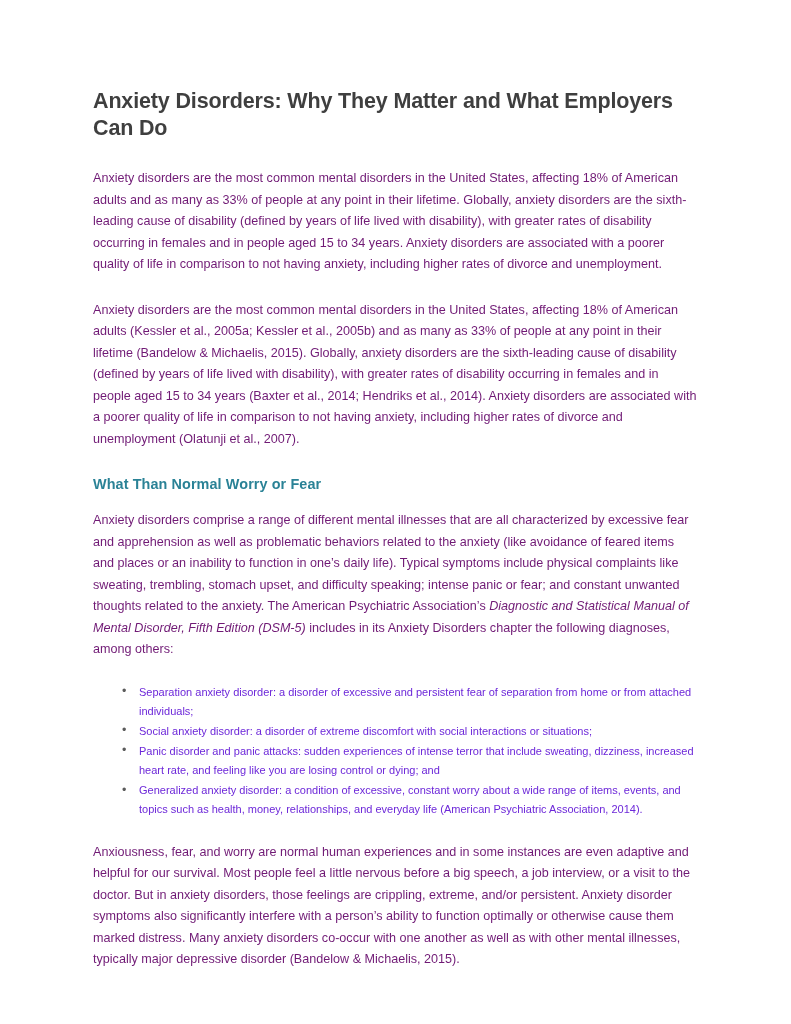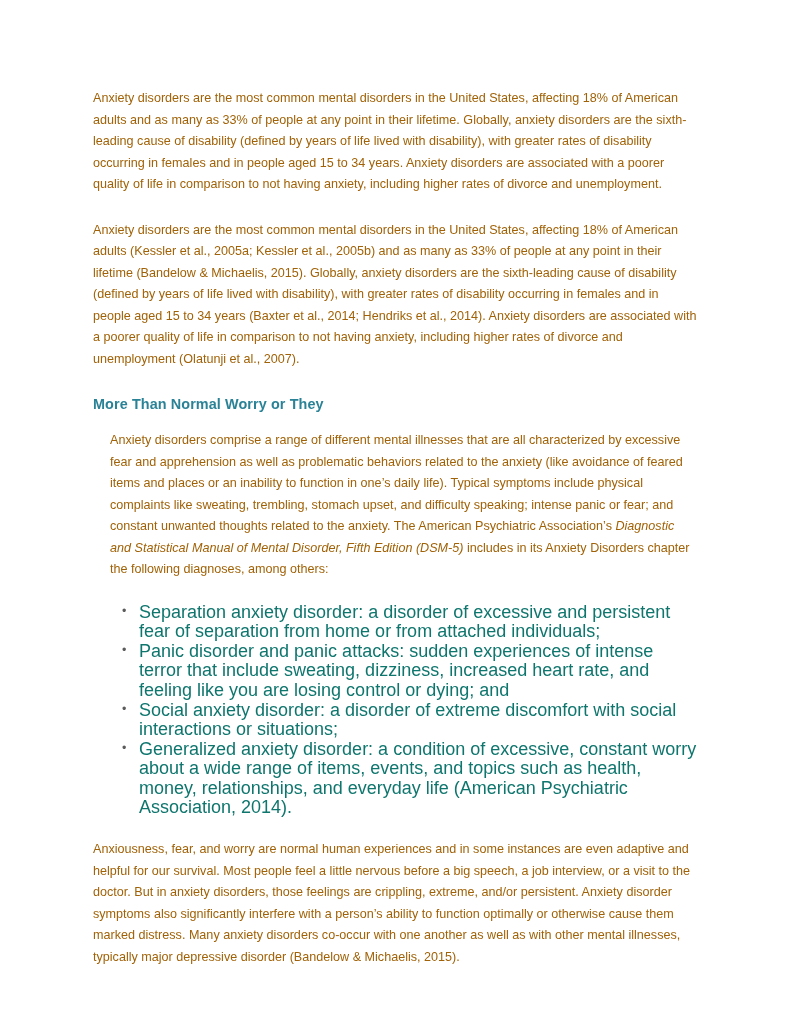--- a/index.html
+++ b/index.html
@@ -34,48 +34,47 @@
     line-height: 27px;
     font-weight: bold;
     color: #3f3f3f;
     letter-spacing: -0.15px;
     margin: 0 0 26px 0;
     font-family: "Liberation Sans", sans-serif;
   }
   .para {
     font-size: 12.6px;
     line-height: 21.5px;
-    color: #a16207;
+    color: #701a75;
     margin: 0 0 24px 0;
     text-align: left;
     font-family: "Liberation Sans", sans-serif;
   }
   .para.tight {
     margin-bottom: 22px;
-    margin-left: 17px;
   }
   .section-heading {
     font-size: 14.4px;
     line-height: 20px;
     font-weight: bold;
     color: #2a8296;
     margin: 12px 0 16px 0;
     letter-spacing: 0.1px;
     font-family: "Liberation Sans", sans-serif;
   }
   .bullet-list {
     list-style: none;
     margin: 0 0 22px 0;
     padding: 0;
   }
   .bullet-list li {
     position: relative;
-    font-size: 18px;
+    font-size: 11px;
     line-height: 19.4px;
-    color: #0f766e;
+    color: #6d28d9;
     padding-left: 46px;
     margin: 0 0 0.5px 0;
     font-family: "Liberation Sans", sans-serif;
   }
   .bullet-list li::before {
     content: "\2022";
     position: absolute;
     left: 29px;
     top: -0.5px;
     color: #5b5b5b;
@@ -88,38 +87,39 @@
   em, .italic {
     font-style: italic;
   }
 </style>
 </head>
 <body>
 
 <div class="page">
   <div class="content">
 
+    <h1 class="doc-title">Anxiety Disorders: Why They Matter and What Employers Can Do</h1>
 
     <p class="para">Anxiety disorders are the most common mental disorders in the United States, affecting 18% of American adults and as many as 33% of people at any point in their lifetime. Globally, anxiety disorders are the sixth-leading cause of disability (defined by years of life lived with disability), with greater rates of disability occurring in females and in people aged 15 to 34 years. Anxiety disorders are associated with a poorer quality of life in comparison to not having anxiety, including higher rates of divorce and unemployment.</p>
 
     <p class="para">Anxiety disorders are the most common mental disorders in the United States, affecting 18% of American adults (Kessler et al., 2005a; Kessler et al., 2005b) and as many as 33% of people at any point in their lifetime (Bandelow &amp; Michaelis, 2015). Globally, anxiety disorders are the sixth-leading cause of disability (defined by years of life lived with disability), with greater rates of disability occurring in females and in people aged 15 to 34 years (Baxter et al., 2014; Hendriks et al., 2014). Anxiety disorders are associated with a poorer quality of life in comparison to not having anxiety, including higher rates of divorce and unemployment (Olatunji et al., 2007).</p>
 
-    <h2 class="section-heading">More Than Normal Worry or They</h2>
+    <h2 class="section-heading">What Than Normal Worry or Fear</h2>
 
     <p class="para tight"><span>Anxiety disorders comprise a range of different mental illnesses that are all characterized by excessive fear and apprehension as well as problematic behaviors related to the anxiety (like avoidance of feared items and places or an inability to function in one’s daily life). Typical symptoms include physical complaints like sweating, trembling, stomach upset, and difficulty speaking; intense panic or fear; and constant unwanted thoughts related to the anxiety. The American Psychiatric Association’s </span><em>Diagnostic and Statistical Manual of Mental Disorder, Fifth Edition (DSM-5)</em><span> includes in its Anxiety Disorders chapter the following diagnoses, among others:</span></p>
 
     <ul class="bullet-list">
       <li>
           <span class="li-text">Separation anxiety disorder: a disorder of excessive and persistent fear of separation from home or from attached individuals;</span>
         </li>
       <li>
-          <span class="li-text">Panic disorder and panic attacks: sudden experiences of intense terror that include sweating, dizziness, increased heart rate, and feeling like you are losing control or dying; and</span>
+          <span class="li-text">Social anxiety disorder: a disorder of extreme discomfort with social interactions or situations;</span>
         </li>
       <li>
-          <span class="li-text">Social anxiety disorder: a disorder of extreme discomfort with social interactions or situations;</span>
+          <span class="li-text">Panic disorder and panic attacks: sudden experiences of intense terror that include sweating, dizziness, increased heart rate, and feeling like you are losing control or dying; and</span>
         </li>
       <li>
           <span class="li-text">Generalized anxiety disorder: a condition of excessive, constant worry about a wide range of items, events, and topics such as health, money, relationships, and everyday life (American Psychiatric Association, 2014).</span>
         </li>
     </ul>
 
 
     <p class="para">Anxiousness, fear, and worry are normal human experiences and in some instances are even adaptive and helpful for our survival. Most people feel a little nervous before a big speech, a job interview, or a visit to the doctor. But in anxiety disorders, those feelings are crippling, extreme, and/or persistent. Anxiety disorder symptoms also significantly interfere with a person’s ability to function optimally or otherwise cause them marked distress. Many anxiety disorders co-occur with one another as well as with other mental illnesses, typically major depressive disorder (Bandelow &amp; Michaelis, 2015).</p>
 
   </div>

